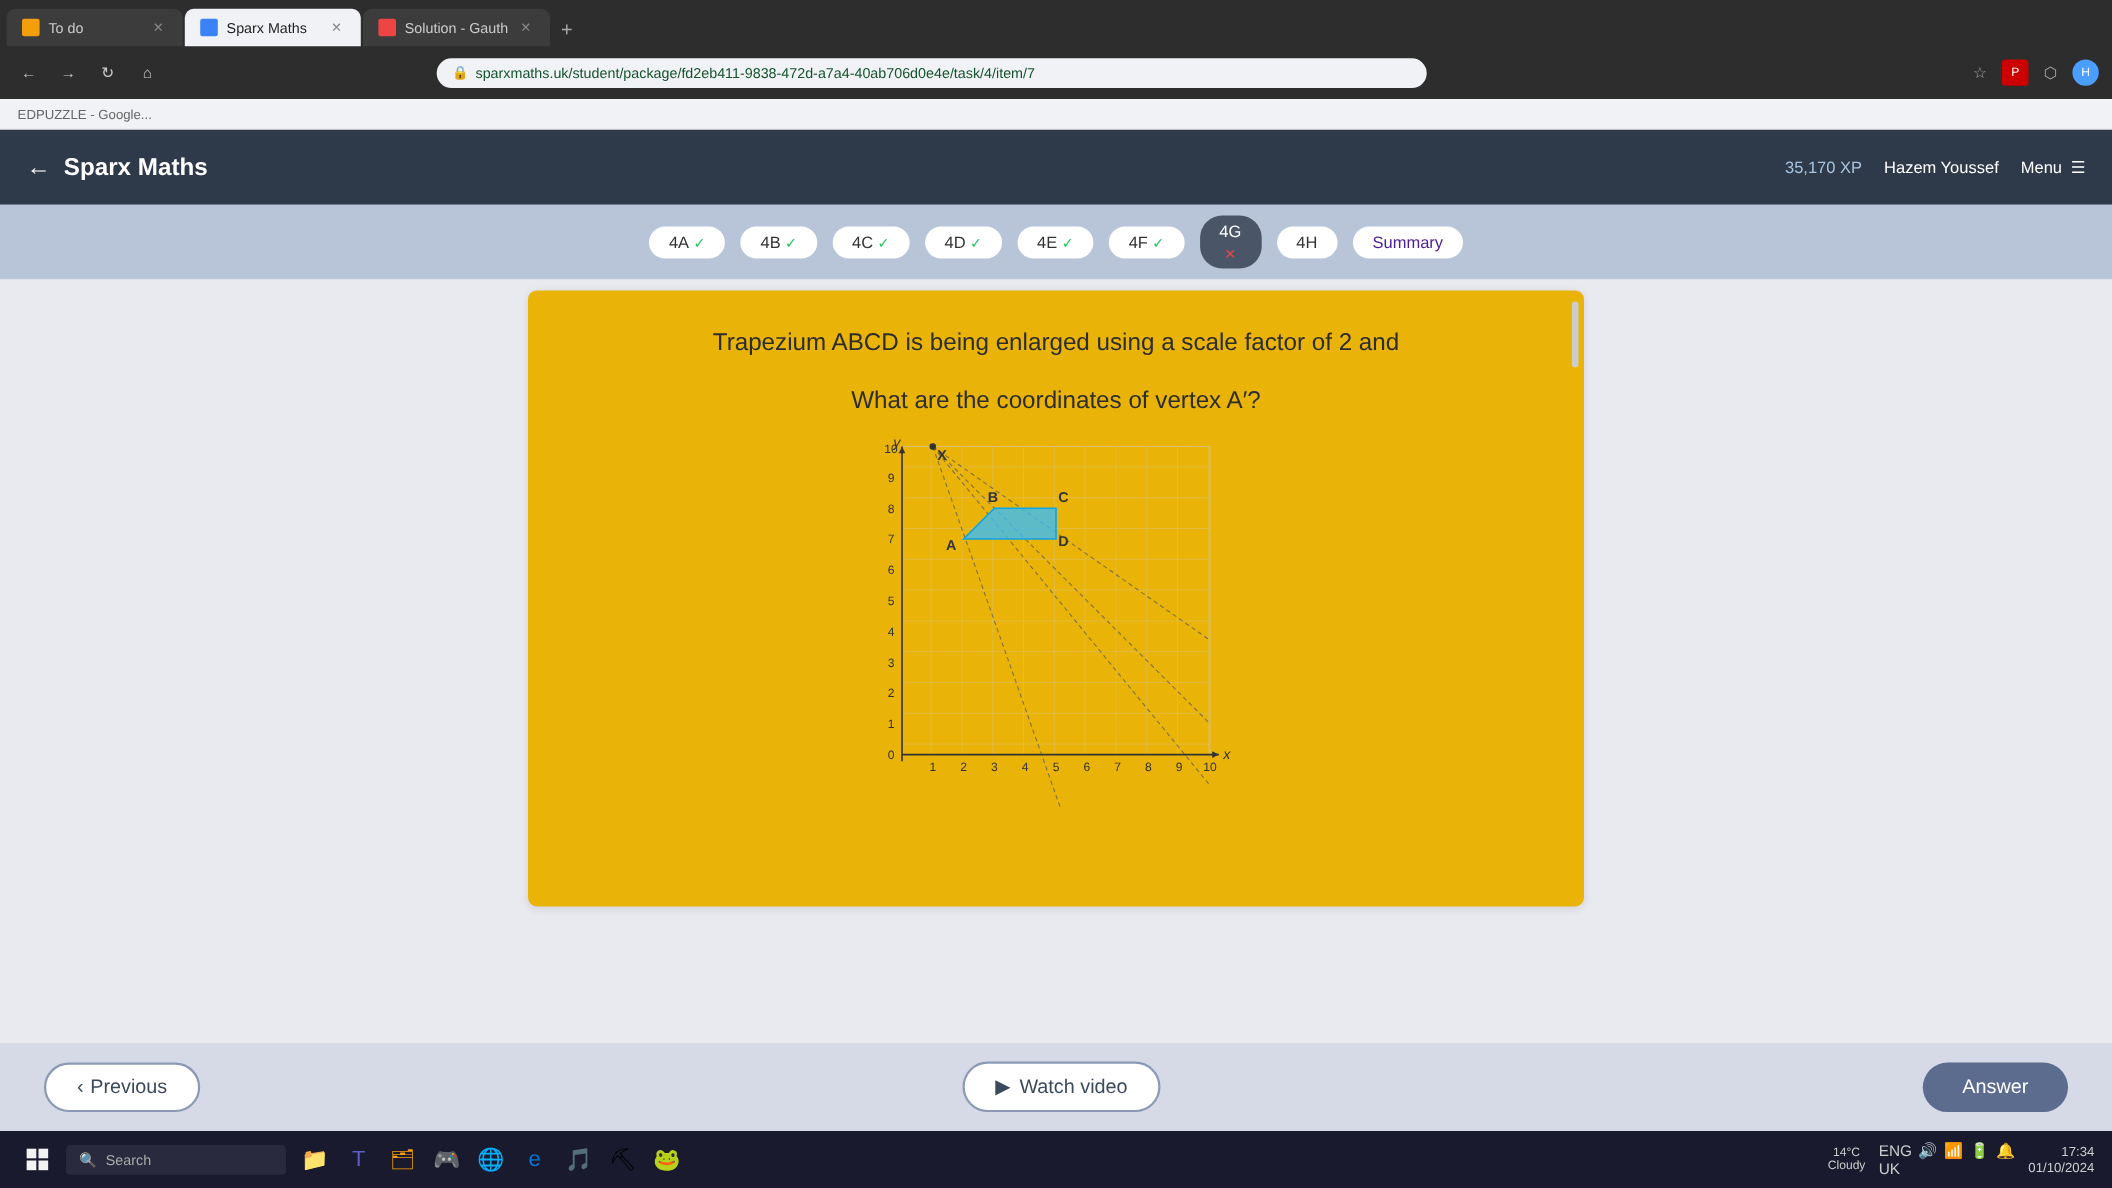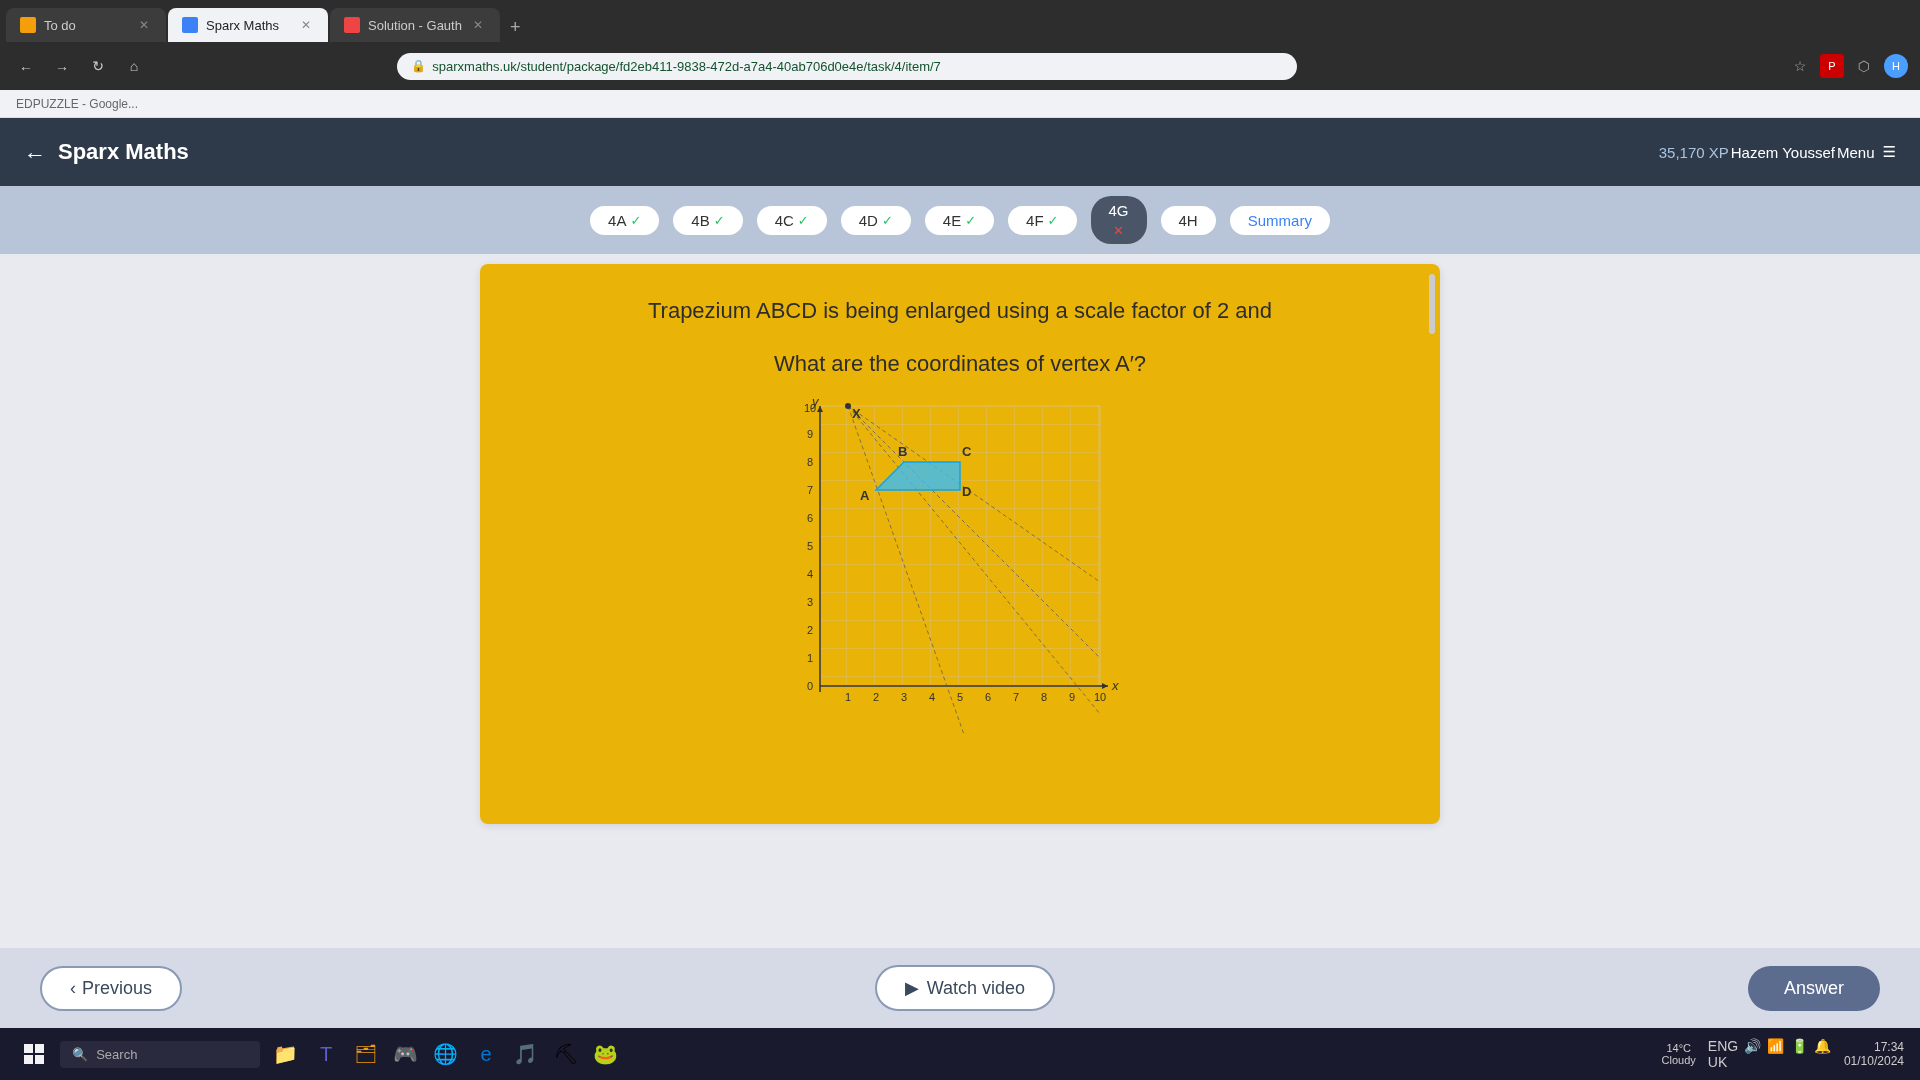--- a/index.html
+++ b/index.html
@@ -17,31 +17,31 @@
     .nav-btn { width: 28px; height: 28px; border-radius: 50%; display: flex; align-items: center; justify-content: center; color: #ccc; cursor: pointer; font-size: 14px; }
     .url-bar { flex: 1; background: #f0f2f5; border-radius: 20px; padding: 6px 14px; font-size: 13px; color: #333; display: flex; align-items: center; gap: 6px; max-width: 900px; margin: 0 auto; }
     .url-lock { color: #666; font-size: 12px; }
     .address-right { margin-left: auto; display: flex; gap: 8px; align-items: center; }
     .addr-icon { width: 24px; height: 24px; border-radius: 50%; display: flex; align-items: center; justify-content: center; color: #aaa; font-size: 14px; cursor: pointer; }
 
     
     .sparx-header { background: #2e3a4a; height: 68px; display: flex; align-items: center; padding: 0 24px; position: relative; }
     .sparx-back { color: white; font-size: 22px; cursor: pointer; margin-right: 12px; }
     .sparx-logo { color: white; font-size: 22px; font-weight: bold; }
-    .sparx-right { margin-left: auto; display: flex; align-items: center; gap: 2px; color: white; font-size: 15px; }
+    .sparx-right { margin-left: auto; display: flex; align-items: center; gap: 20px; color: white; font-size: 15px; }
     .sparx-xp { color: #a8c4e0; }
     .sparx-menu { display: flex; align-items: center; gap: 8px; cursor: pointer; font-size: 15px; }
 
     
     .tab-nav { background: #b8c4d8; display: flex; align-items: center; justify-content: center; gap: 14px; padding: 10px 0; }
     .nav-tab { padding: 6px 18px; border-radius: 20px; font-size: 15px; cursor: pointer; color: #333; background: transparent; display: flex; align-items: center; gap: 4px; }
     .nav-tab.completed { background: white; color: #333; }
     .nav-tab.active { background: #4a5568; color: white; flex-direction: column; }
     .nav-tab.inactive { background: white; color: #333; }
-    .nav-tab.summary { background: white; color: #3b82f6; }
+    .nav-tab.summary { background: white; color: #4c1d95; }
     .check-icon { color: #22c55e; font-size: 13px; }
     .x-icon { color: #ef4444; font-size: 13px; }
 
     
     .main-content { background: #e8eaf0; display: flex; justify-content: center; padding: 0; }
     .content-card { background: #eab308; width: 960px; min-height: 560px; border-radius: 8px; margin: 10px auto; padding: 30px 40px 20px; position: relative; box-shadow: 0 2px 8px rgba(0,0,0,0.1); }
     .scrollbar { position: absolute; right: 4px; top: 0; bottom: 0; width: 10px; }
 
     .question-text { font-size: 22px; color: #2d2d2d; text-align: center; line-height: 1.5; margin-bottom: 20px; }
     .question-text2 { font-size: 22px; color: #2d2d2d; text-align: left; line-height: 1.5; margin-bottom: 16px; margin-left: 0; }

